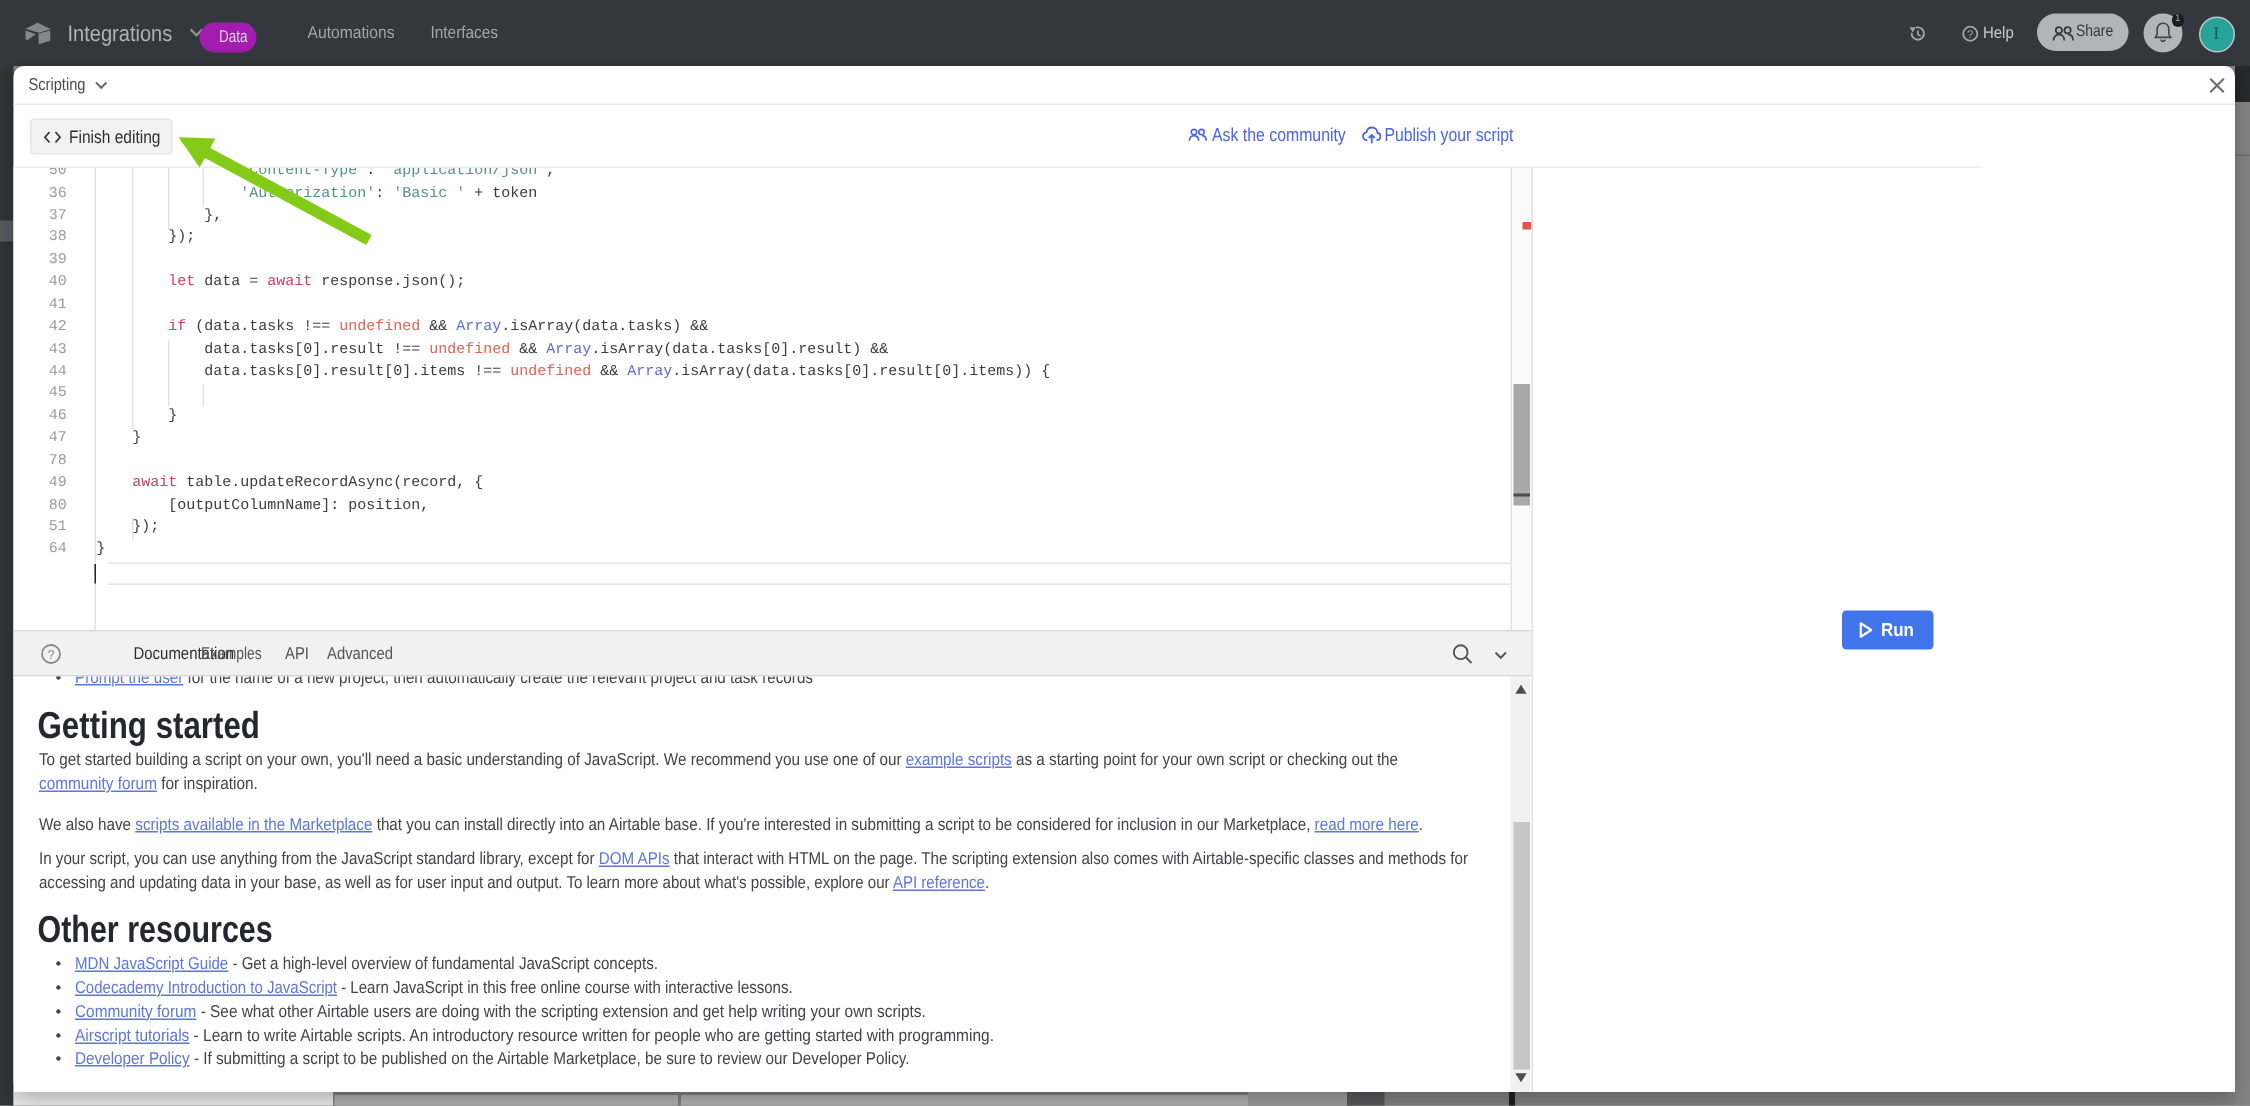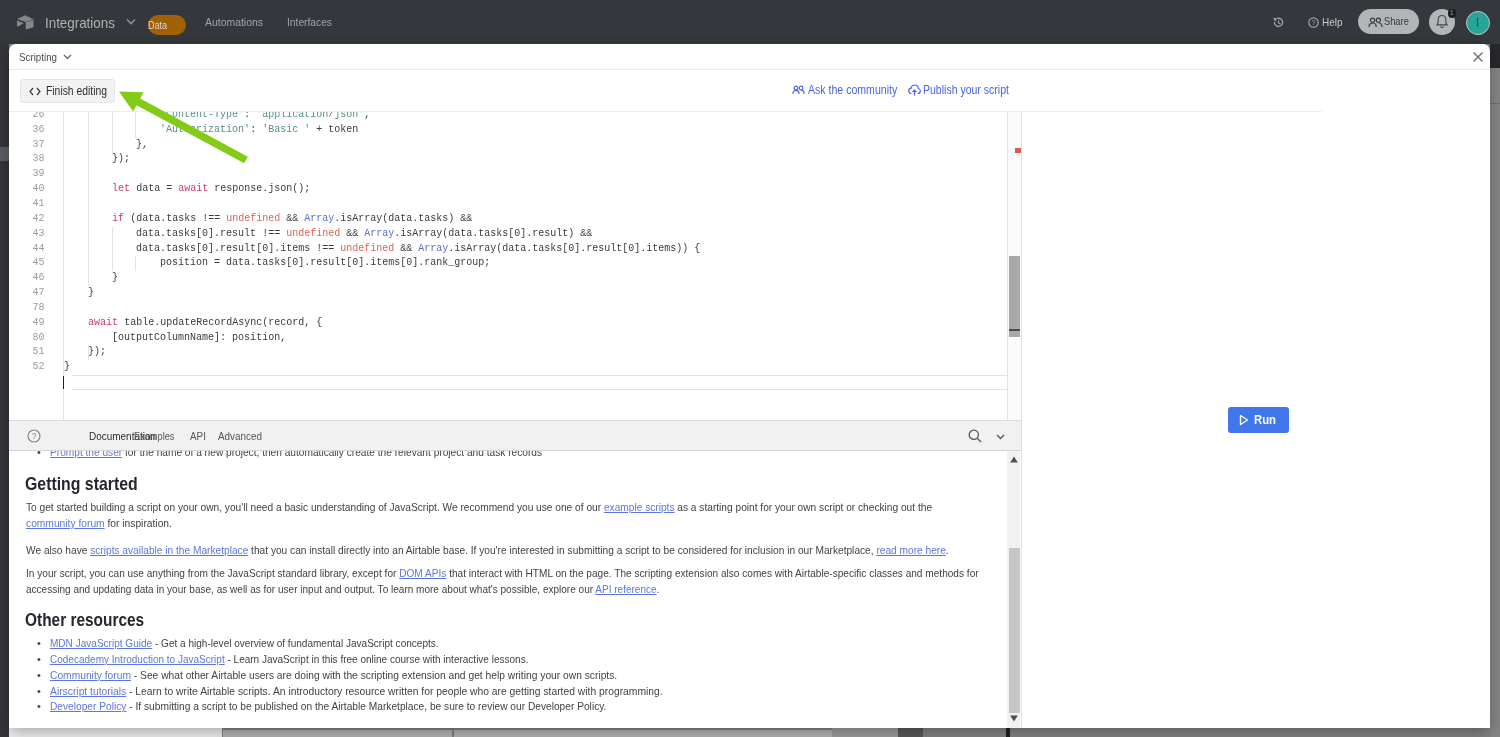--- a/index.html
+++ b/index.html
@@ -4,21 +4,21 @@
 <style>
 * { margin:0; padding:0; box-sizing:border-box; }
 html,body { width:1500px; height:737px; overflow:hidden; font-family:"Liberation Sans",sans-serif; background:#858585; }
 #stage { position:absolute; left:0; top:0; width:1500px; height:737px; }
 
 #topnav { position:absolute; left:0; top:0; width:1500px; height:44px; background:#34373c; }
 #logo { position:absolute; }
 #navtitle { position:absolute; left:45px; top:14px; font-size:15px; font-weight:normal; color:#b0b1b4; }
 #navchev { position:absolute; left:126px; top:18px; }
 .navtab { position:absolute; top:0; height:44px; line-height:44px; font-size:11.5px; color:#a2a4a8; }
-#pill-data { position:absolute; left:148px; top:14.5px; width:37.5px; height:20.5px; background:#a16207; border-radius:10.5px; color:#d8d9db; font-size:11.5px; text-align:left; line-height:20.5px; }
+#pill-data { position:absolute; left:133px; top:14.5px; width:37.5px; height:20.5px; background:#a21caf; border-radius:10.5px; color:#d8d9db; font-size:11.5px; text-align:right; line-height:20.5px; }
 #sharebtn { position:absolute; left:1358px; top:9px; width:61px; height:25px; background:#b3b4b7; border-radius:12.5px; color:#35383c; font-size:11px; }
 #bellc { position:absolute; left:1429px; top:9px; width:26px; height:26px; background:#b4b5b8; border-radius:50%; }
 #badge { position:absolute; left:1447.5px; top:9.3px; width:8.6px; height:8.6px; background:#1b1d20; border-radius:50%; color:#a8a78f; font-size:6.5px; text-align:center; line-height:8.6px; }
 #avatar { position:absolute; left:1465.5px; top:11px; width:24px; height:24px; background:#28a39a; border:1.5px solid #c3c4c6; border-radius:50%; color:#11605a; font-size:12px; text-align:center; line-height:21px; font-family:"Liberation Serif",serif; }
 #helptxt { position:absolute; left:1322px; top:16px; font-size:11px; color:#c9cacc; }
 
 #lsliver { position:absolute; left:0; top:44px; width:9px; height:693px; background:#333539; }
 #lsq { position:absolute; left:0px; top:147px; width:9px; height:14px; background:#595c60; }
 #rsliver { position:absolute; left:1490px; top:44px; width:10px; height:693px; background:#848484; }
 #rsliver-top { position:absolute; left:1490px; top:44px; width:10px; height:24px; background:#26282c; }
@@ -54,21 +54,21 @@
 
 #docsbar { position:absolute; left:0; top:376px; width:1012px; height:31px; background:#f1f1f1; border-top:1px solid #dcdcdc; border-bottom:1px solid #d4d4d4; }
 .dtab { position:absolute; top:8.5px; font-size:11.5px; color:#4c4c4c; }
 
 #docs { position:absolute; left:0; top:407px; width:998px; height:277px; background:#fff; overflow:hidden; font-size:11.5px; color:#424248; }
 .dline { position:absolute; left:16.5px; line-height:16.2px; white-space:nowrap; }
 .bdot { position:absolute; left:11.5px; font-size:11px; }
 .btext { margin-left:24.6px; }
 .sx { display:inline-block; white-space:nowrap; transform-origin:0 50%; }
 #docs a { color:#5d76dc; text-decoration:underline; }
-.h2 { font-weight:bold; font-size:19px; color:#26262e; }
+.h2 { font-weight:bold; font-size:25px; color:#26262e; }
 #dsb { position:absolute; left:998px; top:407px; width:13px; height:277px; background:#f1f1f1; }
 #dsb-thumb { position:absolute; left:1.5px; top:97px; width:11px; height:165px; background:#c6c6c6; }
 
 #vdiv { position:absolute; left:1012px; top:68px; width:1px; height:616px; background:#e0e0e0; }
 #rpanel { position:absolute; left:1013px; top:68px; width:468px; height:616px; background:#fff; }
 #runbtn { position:absolute; left:206px; top:295px; width:61px; height:26px; background:#4175ec; border-radius:3px; color:#fff; font-size:12.5px; }
 </style>
 </head>
 <body>
 <div id="stage">
@@ -155,38 +155,38 @@
       </div>
       <div class="toollink" style="left:899px;">
         <svg style="position:absolute;left:0px;top:1px" width="13" height="12" viewBox="0 0 13 12">
           <path d="M3.5 9.5 C1.8 9.5 0.7 8.3 0.7 6.8 C0.7 5.4 1.7 4.4 3 4.2 C3.3 2.3 4.8 1 6.6 1 C8.6 1 10.2 2.5 10.3 4.5 C11.5 4.7 12.3 5.6 12.3 6.9 C12.3 8.4 11.2 9.5 9.7 9.5" fill="none" stroke="#4a63e7" stroke-width="1.2"></path>
           <path d="M6.5 11.5 L6.5 6.2 M4.5 8 L6.5 6 L8.5 8" fill="none" stroke="#4a63e7" stroke-width="1.2"></path>
         </svg>
         <span class="sx" id="t-pub" style="transform:scaleX(0.8411);margin-left:15px">Publish your script</span>
       </div>
     </div>
     <div id="codearea">
-      <div class="crow" style="top:-4.1px"><span class="lnum">26</span><span class="ctext">                <span class="s">'Content-Type'</span>: <span class="s">'application/json'</span>,</span></div>
+      <div class="crow" style="top:-4.1px"><span class="lnum">50</span><span class="ctext">                <span class="s">'Content-Type'</span>: <span class="s">'application/json'</span>,</span></div>
       <div class="crow" style="top:10.7px"><span class="lnum">36</span><span class="ctext">                <span class="s">'Authorization'</span>: <span class="s">'Basic '</span> + token</span></div>
       <div class="crow" style="top:25.6px"><span class="lnum">37</span><span class="ctext">            },</span></div>
       <div class="crow" style="top:40.4px"><span class="lnum">38</span><span class="ctext">        });</span></div>
       <div class="crow" style="top:55.3px"><span class="lnum">39</span><span class="ctext"></span></div>
       <div class="crow" style="top:70.1px"><span class="lnum">40</span><span class="ctext">        <span class="k">let</span> data = <span class="k">await</span> response.json();</span></div>
       <div class="crow" style="top:84.9px"><span class="lnum">41</span><span class="ctext"></span></div>
       <div class="crow" style="top:99.8px"><span class="lnum">42</span><span class="ctext">        <span class="k">if</span> (data.tasks !== <span class="a">undefined</span> &amp;&amp; <span class="v">Array</span>.isArray(data.tasks) &amp;&amp;</span></div>
       <div class="crow" style="top:114.6px"><span class="lnum">43</span><span class="ctext">            data.tasks[0].result !== <span class="a">undefined</span> &amp;&amp; <span class="v">Array</span>.isArray(data.tasks[0].result) &amp;&amp;</span></div>
       <div class="crow" style="top:129.5px"><span class="lnum">44</span><span class="ctext">            data.tasks[0].result[0].items !== <span class="a">undefined</span> &amp;&amp; <span class="v">Array</span>.isArray(data.tasks[0].result[0].items)) {</span></div>
-      <div class="crow" style="top:144.3px"><span class="lnum">45</span><span class="ctext">                position = data.tasks[0].result[0].items[0].rank_group;</span></div>
+      <div class="crow" style="top:144.3px"><span class="lnum">45</span></div>
       <div class="crow" style="top:159.1px"><span class="lnum">46</span><span class="ctext">        }</span></div>
       <div class="crow" style="top:174.0px"><span class="lnum">47</span><span class="ctext">    }</span></div>
       <div class="crow" style="top:188.8px"><span class="lnum">78</span><span class="ctext"></span></div>
       <div class="crow" style="top:203.7px"><span class="lnum">49</span><span class="ctext">    <span class="k">await</span> table.updateRecordAsync(record, {</span></div>
       <div class="crow" style="top:218.5px"><span class="lnum">80</span><span class="ctext">        [outputColumnName]: position,</span></div>
       <div class="crow" style="top:233.3px"><span class="lnum">51</span><span class="ctext">    });</span></div>
-      <div class="crow" style="top:248.2px"><span class="lnum">52</span><span class="ctext">}</span></div>
+      <div class="crow" style="top:248.2px"><span class="lnum">64</span><span class="ctext">}</span></div>
 
       <div class="guide" style="left:54px;top:0;height:308px"></div>
       <div class="guide" style="left:78.9px;top:0;height:174px"></div>
       <div class="guide" style="left:78.9px;top:233px;height:15px"></div>
       <div class="guide" style="left:102.6px;top:0;height:41px"></div>
       <div class="guide" style="left:102.6px;top:114.6px;height:44.5px"></div>
       <div class="guide" style="left:126.3px;top:0;height:26px"></div>
       <div class="guide" style="left:126.3px;top:144.3px;height:14.8px"></div>
       <div id="al-t" style="top:263.4px"></div>
       <div id="al-b" style="top:277.3px"></div>

